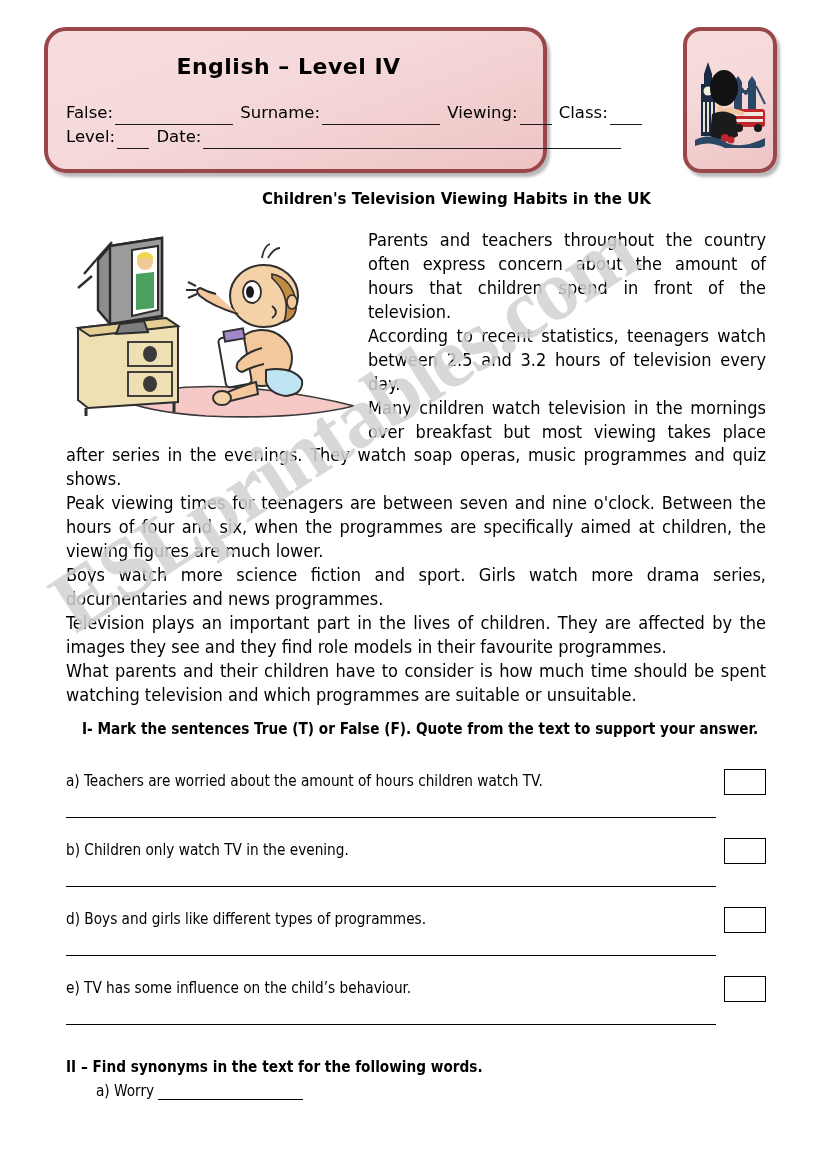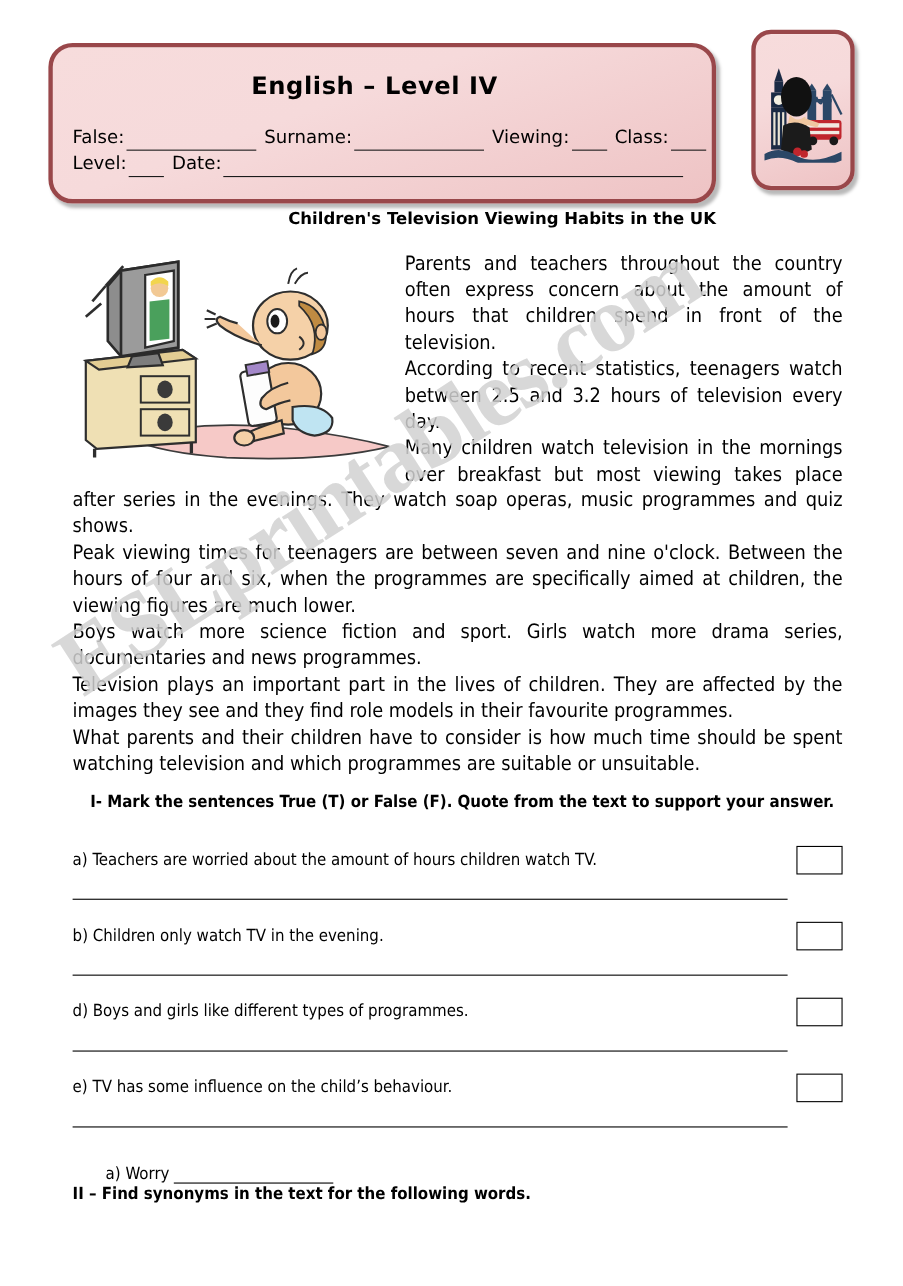--- a/index.html
+++ b/index.html
@@ -54,22 +54,22 @@
   .hdr-box {
     position: absolute;
     border: 4px solid #99474a;
     border-radius: 22px;
     background: linear-gradient(160deg, #f7dcdc 0%, #f6dadb 40%, #eec3c4 100%);
     box-shadow: 3px 4px 3px rgba(0,0,0,0.28);
     box-sizing: border-box;
   }
   #title-box {
     left: 0;
-    top: 12px;
-    width: 607px;
+    top: 0;
+    width: 503px;
     height: 146px;
     padding: 10px 32px 6px 18px;
   }
   #flag-box {
     left: 639px;
     top: 0;
     width: 94px;
     height: 146px;
     border-radius: 18px;
     overflow: hidden;
@@ -381,22 +381,22 @@
   <div class="tf-item">
     <div class="tf-row">
       <div class="tf-text">e) TV has some influence on the child’s behaviour.</div>
       <div class="tf-box"></div>
     </div>
     <div class="tf-answer-line"></div>
   </div>
 </div>
 
 <div id="exercise-two">
+  <div id="ex2-instruction">II – Find synonyms in the text for the following words.</div>
   <div id="ex2-item-a">
     <span>a)</span>
     <span>Worry</span><span class="word-blank"></span>
   </div>
-  <div id="ex2-instruction">II – Find synonyms in the text for the following words.</div>
 </div>
 
 <div id="watermark">
   <div class="wm-text">ESLprintables.com</div>
 </div>
 
 </body></html>

